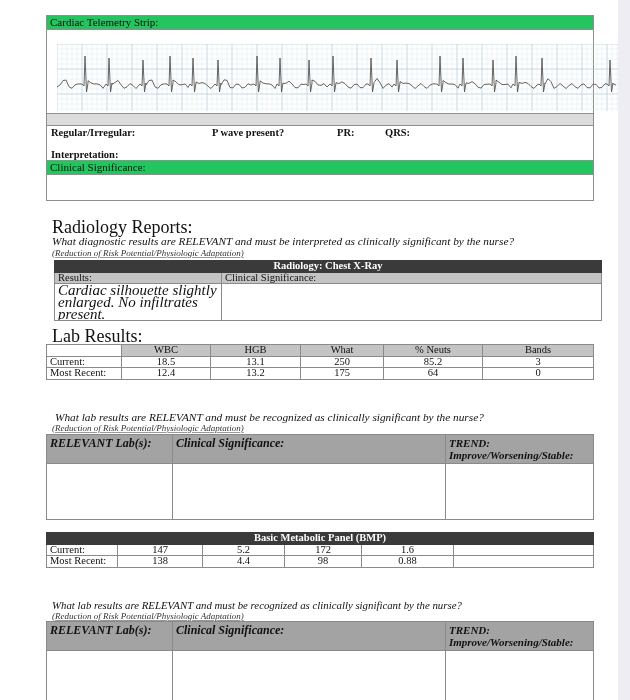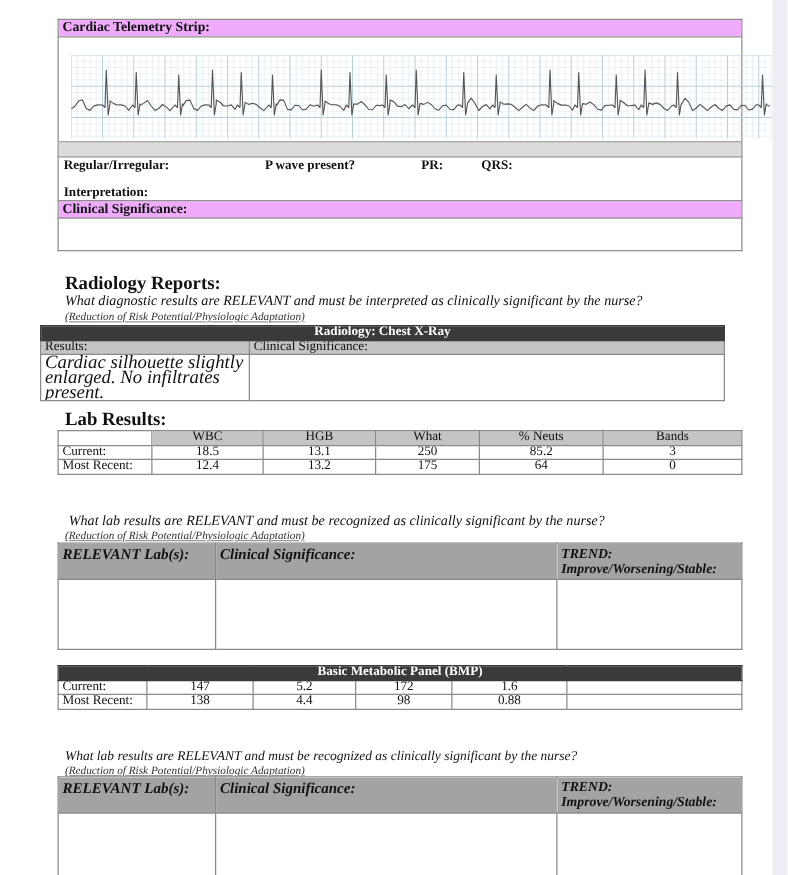--- a/index.html
+++ b/index.html
@@ -13,43 +13,43 @@
     position: absolute; left: 618px; top: 0; width: 12px; height: 700px;
     background: #eeedf3;
   }
   .abs { position: absolute; }
   table { border-collapse: collapse; table-layout: fixed; }
   td { padding: 0 3px; border: 1px solid #8a8a8a; vertical-align: top; overflow: hidden; white-space: nowrap; }
 
   
   .cardiac { left: 46px; top: 15px; width: 547px; }
   .cardiac td { border-color: #8f8f8f; }
-  .gray-head { background: #f0abfc; font-weight: bold; font-size: 11px; line-height: 13px; }
+  .gray-head { background: #22c55e; font-weight: normal; font-size: 11px; line-height: 13px; }
   .ecg-cell { height: 83px; padding: 0; border-bottom: none; }
   .band { background: #dcdcdc; height: 11px; padding: 0; }
   .fields { height: 34px; font-weight: bold; font-size: 10.5px; line-height: 12px; position: relative; }
   .fields span { position: absolute; }
   .blank-cell { height: 25px; }
 
   .ecg {
     position: absolute; left: 57px; top: 44px; width: 561px; height: 67px;
   }
 
-  .h-section { font-weight: bold; font-size: 15px; line-height: 16px; }
+  .h-section { font-weight: normal; font-size: 18px; line-height: 16px; }
   .q { font-weight: normal; font-style: italic; font-size: 11.3px; line-height: 12px; }
   .sub { font-style: italic; font-size: 9px; line-height: 10px; color: #333; text-decoration: underline; text-decoration-color: #999; }
 
   
   .dark-head td { background: #3a3a3a; color: #fff; font-weight: bold; text-align: center; font-size: 11px; line-height: 12px; border-color: #3a3a3a; }
   .label-row td { background: #c4c4c4; font-size: 10.5px; line-height: 11px; text-align: center; }
   .label-row td.first { background: #fff; }
   .lab td { font-size: 10.5px; line-height: 10.5px; text-align: center; }
   .lab td.rowlabel { text-align: left; }
 
-  .radiology { left: 32px; top: 260px; width: 547px; padding-left: 36px; }
+  .radiology { left: 54px; top: 260px; width: 547px; padding-left: 36px; }
   .radiology .label-row td { text-align: left; margin-left: 36px; }
   .radiology .body td { height: 24px; font-style: italic; font-size: 15px; line-height: 12px; white-space: normal; }
 
   .cbc { left: 46px; top: 344px; width: 547px; }
   .bmp { left: 46px; top: 532px; width: 547px; }
 
   .relevant td { border-color: #8a8a8a; }
   .relevant .hdr td { background: #a3a3a3; font-weight: bold; font-size: 12px; line-height: 12px; height: 26px; padding-top: 2px; font-style: italic; }
   .relevant .hdr td.trend { font-size: 11px; }
   .rel1 { left: 46px; top: 434px; width: 547px; }

